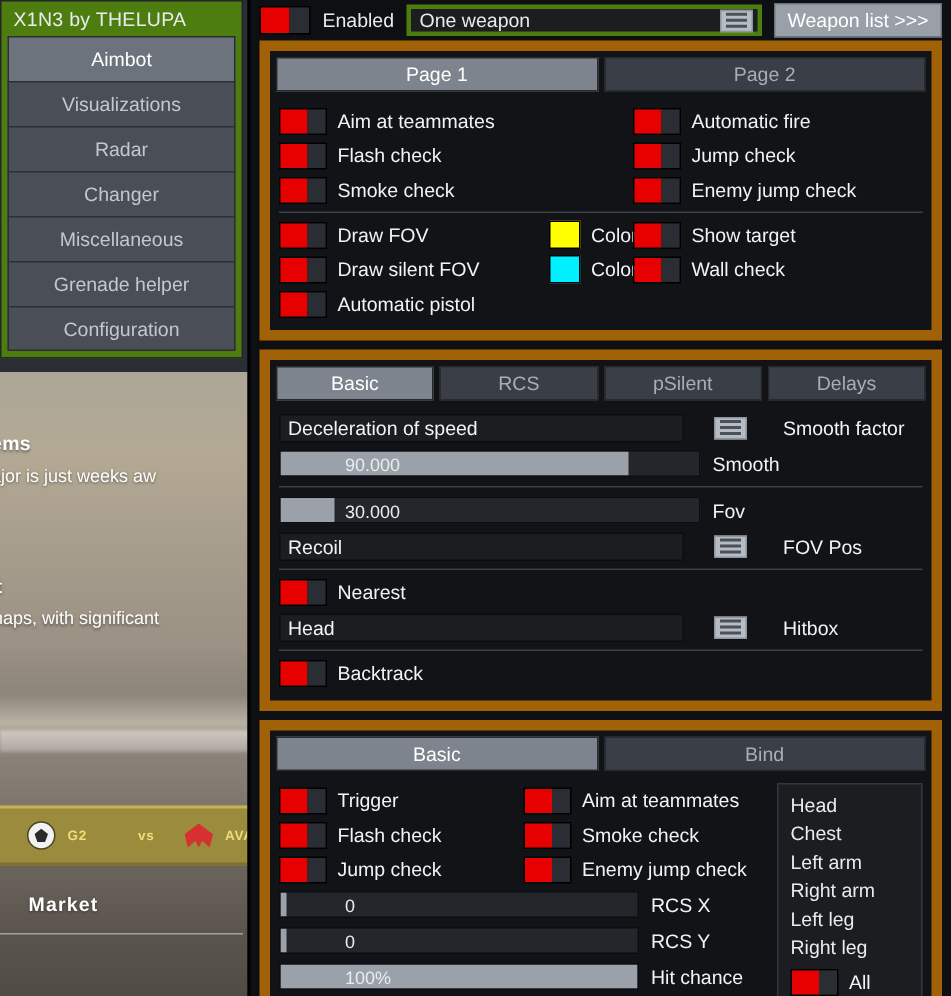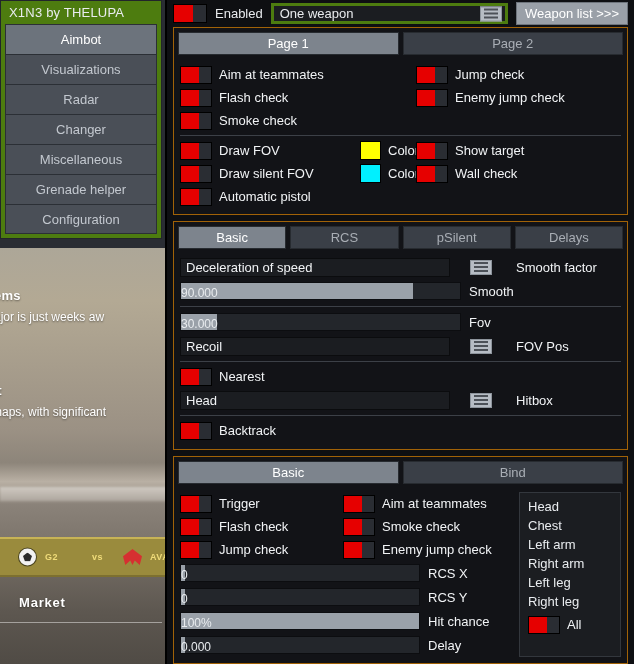--- a/index.html
+++ b/index.html
@@ -105,21 +105,21 @@
   }
   .hamb i{display:block;height:2px;background:#4c5158;}
   .hamb.inline{position:static;transform:none;margin-right:4px;}
   .wpnlist{
     background:#9aa0a8;color:#fff;font-size:13px;height:21px;line-height:21px;
     padding:0 8px;border:1px solid #6e747c;white-space:nowrap;cursor:pointer;
   }
 
   
   .panel{
-    margin:0 6px 6px 6px;background:#121317;border:1px solid #a16207;box-sizing:border-box;
+    margin:0 6px 6px 6px;background:#121317;border:7px solid #a16207;box-sizing:border-box;
   }
   .tabrow{display:flex;gap:4px;padding:4px;}
   .tab{
     flex:1;text-align:center;height:21px;line-height:21px;font-size:13px;
     background:#3a3f47;color:#a9aeb5;border:1px solid #272b30;cursor:pointer;
   }
   .tab.active{background:#7d848d;color:#fff;}
 
   .body{padding:4px 6px 6px 6px;}
   .chkrow{display:flex;align-items:center;height:23px;}
@@ -133,21 +133,21 @@
   .col-b{flex:1;}
 
   
   .sliderrow{display:flex;align-items:center;height:24px;gap:8px;}
   .slider{
     position:relative;height:18px;background:#23262b;border:1px solid #0c0d10;
     box-sizing:border-box;overflow:hidden;cursor:pointer;
   }
   .slider .fill{position:absolute;left:0;top:0;bottom:0;background:#9aa1a9;}
   .slider .txt{
-    position:relative;z-index:2;text-align:center;color:#e9ecef;font-size:12px;line-height:16px;
+    position:relative;z-index:2;text-align:center;color:#e9ecef;font-size:12px;line-height:16px;padding-left:43px;
   }
   .rowlabel{color:#f1f3f5;font-size:13px;white-space:nowrap;}
 
   .textrow{display:flex;align-items:center;height:24px;gap:20px;}
   .textbox{
     position:relative;flex:1;height:19px;background:#1b1d21;border:1px solid #0b0c0e;
     box-sizing:border-box;display:flex;align-items:center;padding-left:5px;
   }
   .textbox .v{color:#f1f3f5;font-size:13px;}
 
@@ -254,20 +254,29 @@
             </div>
           </div>
         </div>
         <div class="col-b">
           <div class="chkrow">
             <div class="chk">
               <span class="toggle small" style="display: inline-flex;">
                   <span class="knob" style="display: block; width: 18px; height: 100%; background: rgb(230, 0, 0);"></span>
                   <span class="rest" style="display: block; flex: 1 1 0%; background: rgb(42, 45, 51);"></span>
                 </span>
+              <span class="lbl">Automatic fire</span>
+            </div>
+          </div>
+          <div class="chkrow">
+            <div class="chk">
+              <span class="toggle small" style="display: inline-flex;">
+                  <span class="knob" style="display: block; width: 18px; height: 100%; background: rgb(230, 0, 0);"></span>
+                  <span class="rest" style="display: block; flex: 1 1 0%; background: rgb(42, 45, 51);"></span>
+                </span>
               <span class="lbl">Jump check</span>
             </div>
           </div>
           <div class="chkrow">
             <div class="chk">
               <span class="toggle small" style="display: inline-flex;">
                   <span class="knob" style="display: block; width: 18px; height: 100%; background: rgb(230, 0, 0);"></span>
                   <span class="rest" style="display: block; flex: 1 1 0%; background: rgb(42, 45, 51);"></span>
                 </span>
               <span class="lbl">Enemy jump check</span>

